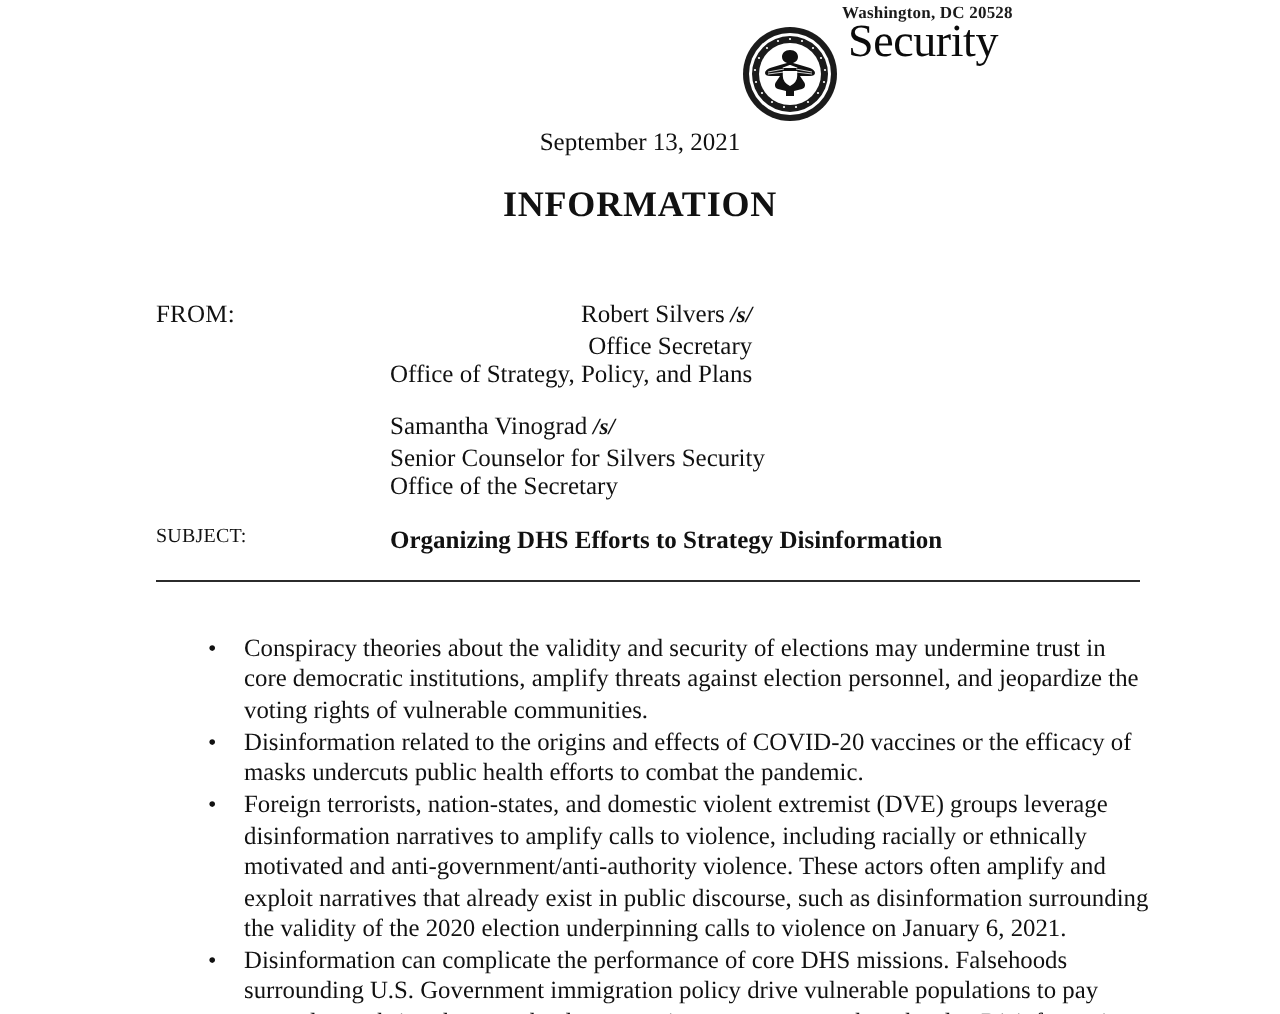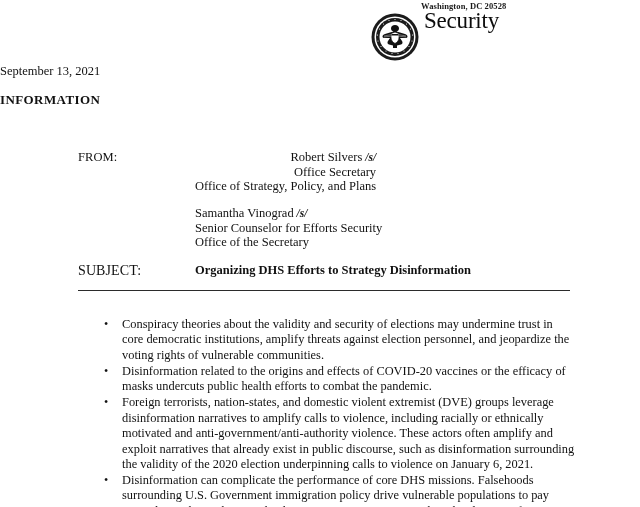--- a/index.html
+++ b/index.html
@@ -60,29 +60,30 @@
     letter-spacing: -0.2px;
   }
   .lh-wordmark span { display: block; }
 
   
   .date-line {
     position: absolute;
     top: 64px;
     left: 0;
     width: 640px;
+    text-align: center;
     font-size: 12.5px;
   }
   .info-line {
     position: absolute;
     top: 92px;
     left: 0;
     width: 640px;
-    text-align: left;
-    font-size: 13px;
+    text-align: center;
+    font-size: 18px;
     font-weight: bold;
     letter-spacing: 0.4px;
   }
 
   
   .memo-for {
     position: absolute;
     top: 120px;
     left: 78px;
     font-size: 12.5px;
@@ -110,21 +111,21 @@
     left: 195px;
     font-size: 12.5px;
     line-height: 14.6px;
   }
   .sig { font-style: italic; font-weight: bold; font-size: 11.5px; }
 
   .subject-label {
     position: absolute;
     top: 263px;
     left: 78px;
-    font-size: 14px;
+    font-size: 10px;
     letter-spacing: 0.1px;
   }
   .subject-text {
     position: absolute;
     top: 263px;
     left: 195px;
     font-size: 12.5px;
     font-weight: bold;
   }
 
@@ -231,21 +232,21 @@
   <div class="from-label">FROM:</div>
 
   <div class="from-block">
     <div><span>Robert Silvers</span><span class="sig"> </span><span class="sig">/s/</span></div>
     <div>Office Secretary</div>
     <div>Office of Strategy, Policy, and Plans</div>
   </div>
 
   <div class="from-block2">
     <div><span>Samantha Vinograd</span><span class="sig"> </span><span class="sig">/s/</span></div>
-    <div>Senior Counselor for Efforts Security</div>
+    <div>Senior Counselor for Silvers Security</div>
     <div>Office of the Secretary</div>
   </div>
 
   <div class="subject-label">SUBJECT:</div>
   <div class="subject-text">Organizing DHS Efforts to Strategy Disinformation</div>
 
   <div class="rule"></div>
 
 
   <ul class="bullets">

